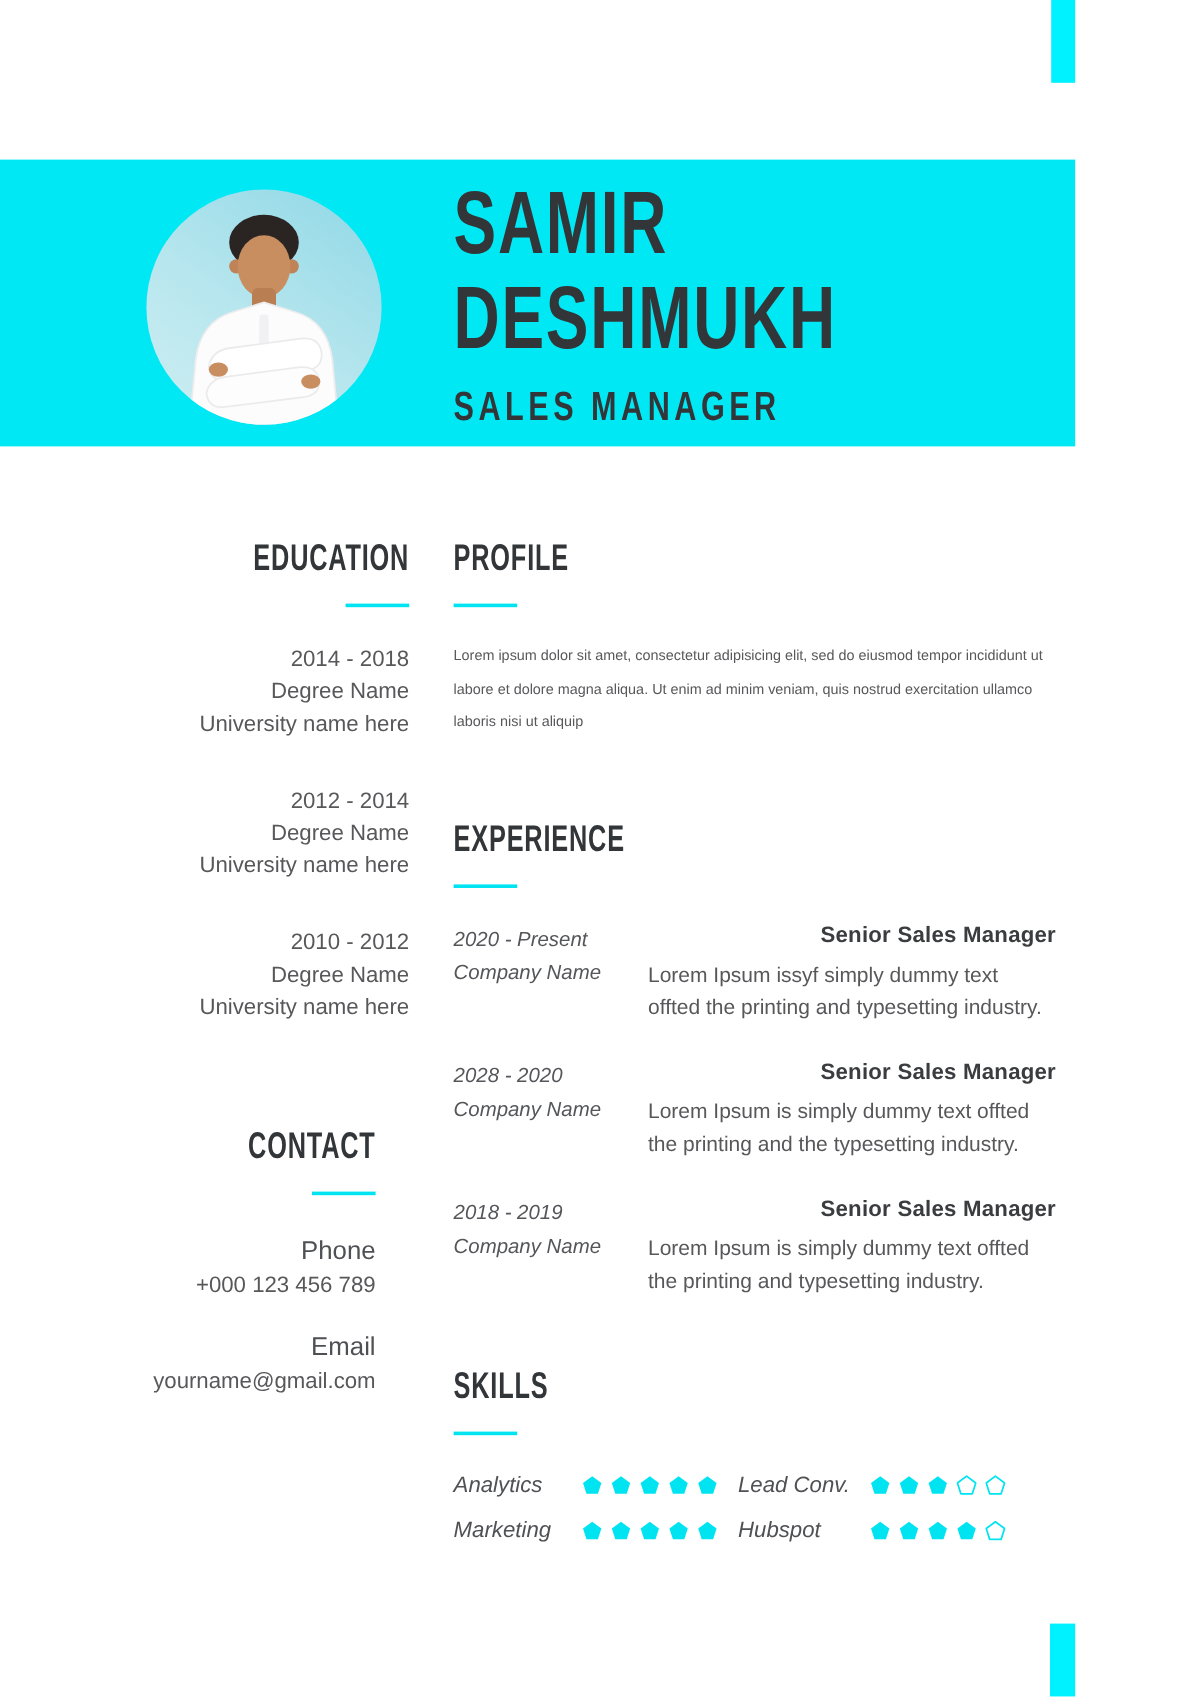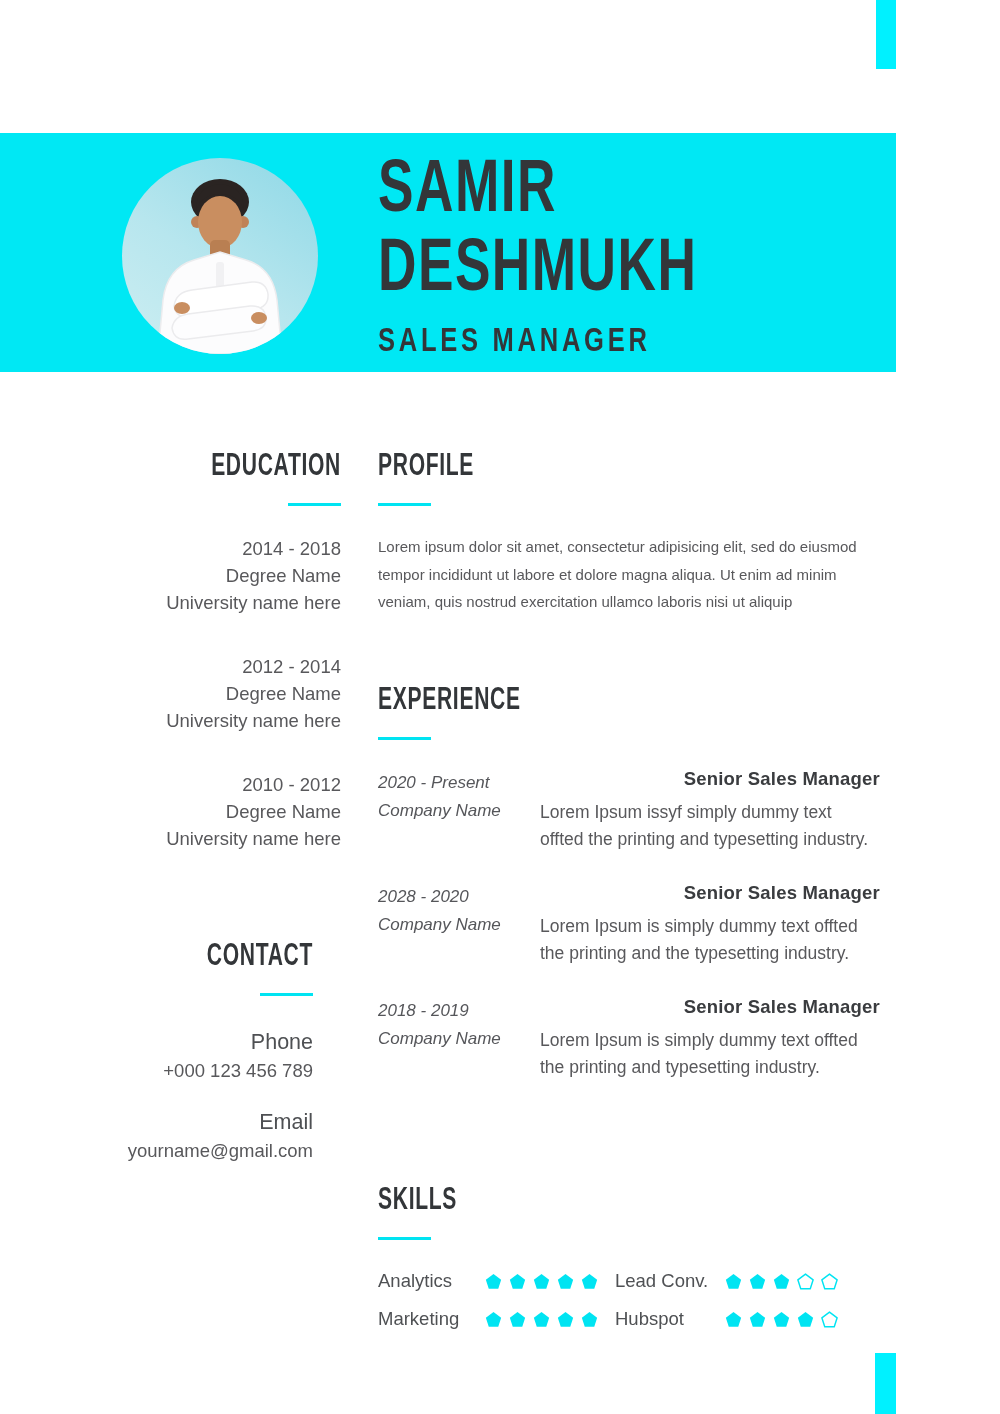--- a/index.html
+++ b/index.html
@@ -43,35 +43,35 @@
   .edu-list{margin-top:29px;}
   .edu-entry{margin-bottom:37px;font-size:18.5px;line-height:27px;color:var(--body,#58585b);margin-left:31px;}
   .sec-contact{position:absolute;left:0;top:938px;width:313px;text-align:right;}
   .contact-list{margin-top:31px;}
   .contact-group{margin-bottom:23px;}
   .contact-label{font-size:21.5px;color:#4e5053;line-height:30px;}
   .contact-value{font-size:18.5px;color:var(--body,#58585b);line-height:27px;}
 
   
   .sec-profile{position:absolute;left:378px;top:448px;width:502px;}
-  .profile-text{margin:27px 0 0 0;font-size:15px;line-height:27.5px;color:var(--body,#58585b);width:500px;}
+  .profile-text{margin:27px 0 0 0;font-size:12px;line-height:27.5px;color:var(--body,#58585b);width:500px;}
   .sec-experience{position:absolute;left:378px;top:682px;width:502px;}
   .exp-list{margin-top:26px;}
   .exp-entry{display:flex;margin-bottom:27px;}
   .exp-meta{width:162px;flex:none;font-size:17px;color:#55565a;line-height:28px;padding-top:3px;font-style:italic;}
   .exp-detail{flex:1;}
   .exp-title{margin:0;font-size:18.5px;font-weight:600;color:#3a3c3f;line-height:26px;letter-spacing:0.2px;text-align:right;}
   .exp-body{margin:7px 0 0 0;font-size:17.5px;line-height:27px;color:var(--body,#5a5a5d);}
 
-  .sec-skills{position:absolute;left:378px;top:1182px;width:502px;}
+  .sec-skills{position:absolute;left:378px;top:1138px;width:502px;}
   .skills-grid{
     margin-top:30px;display:grid;grid-template-columns:107px 130px 110px auto;
     row-gap:16px;align-items:center;
   }
-  .skill-name{font-size:18.5px;color:#4f5154;}
+  .skill-name{font-size:18.5px;color:#4f5154;font-style:italic;}
   .skill-rating{display:flex;gap:7px;align-items:center;}
 </style>
 </head>
 <body>
 
 <div class="page">
 
   <div class="corner-square top"></div>
 
   <header class="band">

